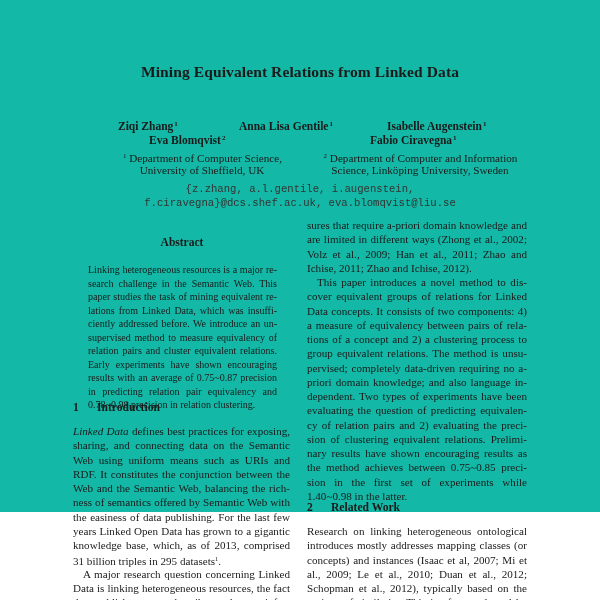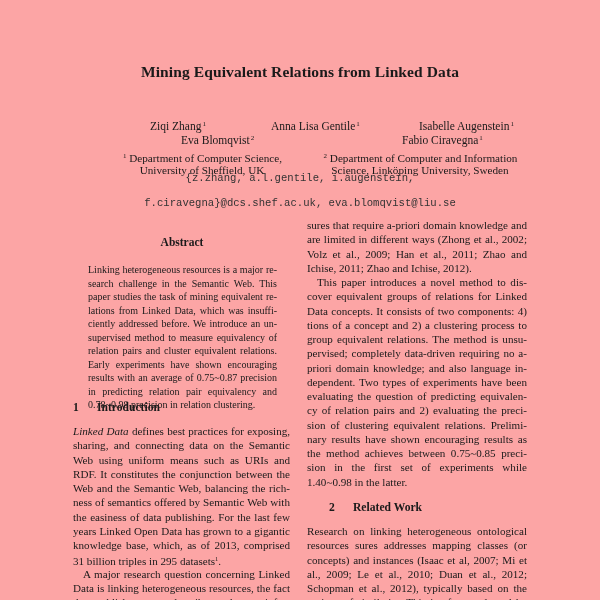--- a/index.html
+++ b/index.html
@@ -1,19 +1,19 @@
 <!DOCTYPE html>
 <html><head>
 <meta charset="utf-8">
 <style>
   html, body { margin: 0; padding: 0; background: #ffffff; }
   body { width: 600px; height: 600px; overflow: hidden; position: relative; font-family: "Liberation Serif", "DejaVu Serif", serif; color: #1a1a1a; }
-  .page { position: absolute; left: 0; top: 0; width: 600px; height: 600px; background: #fca5a5; }
+  .page { position: absolute; left: 0; top: 0; width: 600px; height: 512px; background: #14b8a6; }
   .title { position: absolute; top: 63px; left: 0; width: 600px; text-align: center; font-weight: bold; font-size: 15.5px; letter-spacing: 0.1px; }
-  .auth { position: absolute; font-weight: normal; font-size: 11.5px; white-space: nowrap; margin-left: 32px; }
+  .auth { position: absolute; font-weight: bold; font-size: 11.5px; white-space: nowrap; }
   .auth sup, .aff sup { font-size: 7px; vertical-align: 4px; margin-left: 1px; }
   .aff { position: absolute; font-size: 11.2px; white-space: nowrap; text-align: center; }
   .email { position: absolute; left: 0; width: 600px; text-align: center; font-family: "Liberation Mono", "DejaVu Sans Mono", monospace; font-size: 10.6px; white-space: nowrap; color: #333; }
   .abs-head { position: absolute; top: 236px; left: 73px; width: 218px; text-align: center; font-weight: bold; font-size: 11.5px; }
   .col { position: absolute; }
   .line { display: block; white-space: nowrap; text-align: justify; text-align-last: justify; overflow: hidden; }
   .line.last { text-align-last: left; }
   .abs .line { font-size: 10px; height: 13.5px; line-height: 13.5px; }
   .body .line { font-size: 11.1px; height: 14.25px; line-height: 14.25px; }
   .indent { text-indent: 10px; }
@@ -37,21 +37,21 @@
 
   <div class="aff" style="top:152px;left:102px;width:200px;">
     <div><sup>1</sup> <span>Department of Computer Science,</span></div>
     <div>University of Sheffield, UK</div>
   </div>
   <div class="aff" style="top:152px;left:305px;width:230px;">
     <div><sup>2</sup> <span>Department of Computer and Information</span></div>
     <div>Science, Linköping University, Sweden</div>
   </div>
 
-  <div class="email" style="top:172px;">{z.zhang, a.l.gentile, i.augenstein,</div>
+  <div class="email" style="top:183px;">{z.zhang, a.l.gentile, i.augenstein,</div>
   <div class="email" style="top:197px;">f.ciravegna}@dcs.shef.ac.uk, eva.blomqvist@liu.se</div>
 
   <div class="abs-head">Abstract</div>
   <div class="col abs" style="top:263px;left:88px;width:189px;">
     <span class="line">Linking heterogeneous resources is a major re-</span>
     <span class="line">search challenge in the Semantic Web. This</span>
     <span class="line">paper studies the task of mining equivalent re-</span>
     <span class="line">lations from Linked Data, which was insuffi-</span>
     <span class="line">ciently addressed before. We introduce an un-</span>
     <span class="line">supervised method to measure equivalency of</span>
@@ -82,38 +82,39 @@
   </div>
 
   <div class="col body" style="top:218px;left:307px;width:220px;">
     <span class="line">sures that require a-priori domain knowledge and</span>
     <span class="line">are limited in different ways (Zhong et al., 2002;</span>
     <span class="line">Volz et al., 2009; Han et al., 2011; Zhao and</span>
     <span class="line last">Ichise, 2011; Zhao and Ichise, 2012).</span>
     <span class="line indent">This paper introduces a novel method to dis-</span>
     <span class="line">cover equivalent groups of relations for Linked</span>
     <span class="line">Data concepts. It consists of two components: 4)</span>
+    <span class="line">a measure of equivalency between pairs of rela-</span>
     <span class="line">tions of a concept and 2) a clustering process to</span>
     <span class="line">group equivalent relations. The method is unsu-</span>
     <span class="line">pervised; completely data-driven requiring no a-</span>
     <span class="line">priori domain knowledge; and also language in-</span>
     <span class="line">dependent. Two types of experiments have been</span>
     <span class="line">evaluating the question of predicting equivalen-</span>
     <span class="line">cy of relation pairs and 2) evaluating the preci-</span>
     <span class="line">sion of clustering equivalent relations. Prelimi-</span>
     <span class="line">nary results have shown encouraging results as</span>
     <span class="line">the method achieves between 0.75~0.85 preci-</span>
     <span class="line">sion in the first set of experiments while</span>
     <span class="line last">1.40~0.98 in the latter.</span>
   </div>
 
-  <div class="sec-head" style="top:501px;left:307px;margin-left:22px;"><span class="num">2</span><span>Related Work</span></div>
+  <div class="sec-head" style="top:501px;left:307px;"><span class="num">2</span><span>Related Work</span></div>
 
   <div class="col body" style="top:524px;left:307px;width:220px;">
     <span class="line">Research on linking heterogeneous ontological</span>
-    <span class="line">resources sures addresses mapping classes (or</span>
+    <span class="line">introduces mostly addresses mapping classes (or</span>
     <span class="line">concepts) and instances (Isaac et al, 2007; Mi et</span>
     <span class="line">al., 2009; Le et al., 2010; Duan et al., 2012;</span>
     <span class="line">Schopman et al., 2012), typically based on the</span>
     <span class="line">notions of similarity. This is often evaluated by</span>
   </div>
 
 </div>
 
 </body></html>

